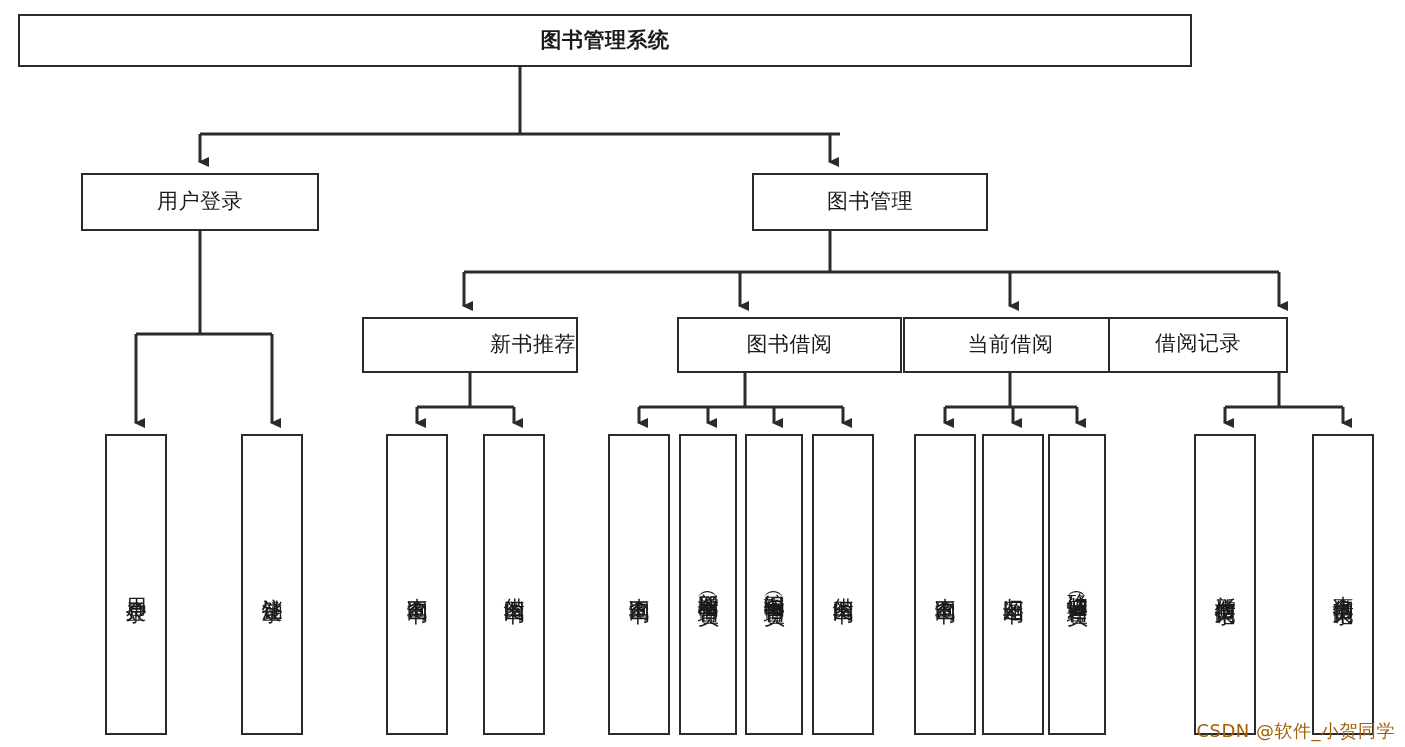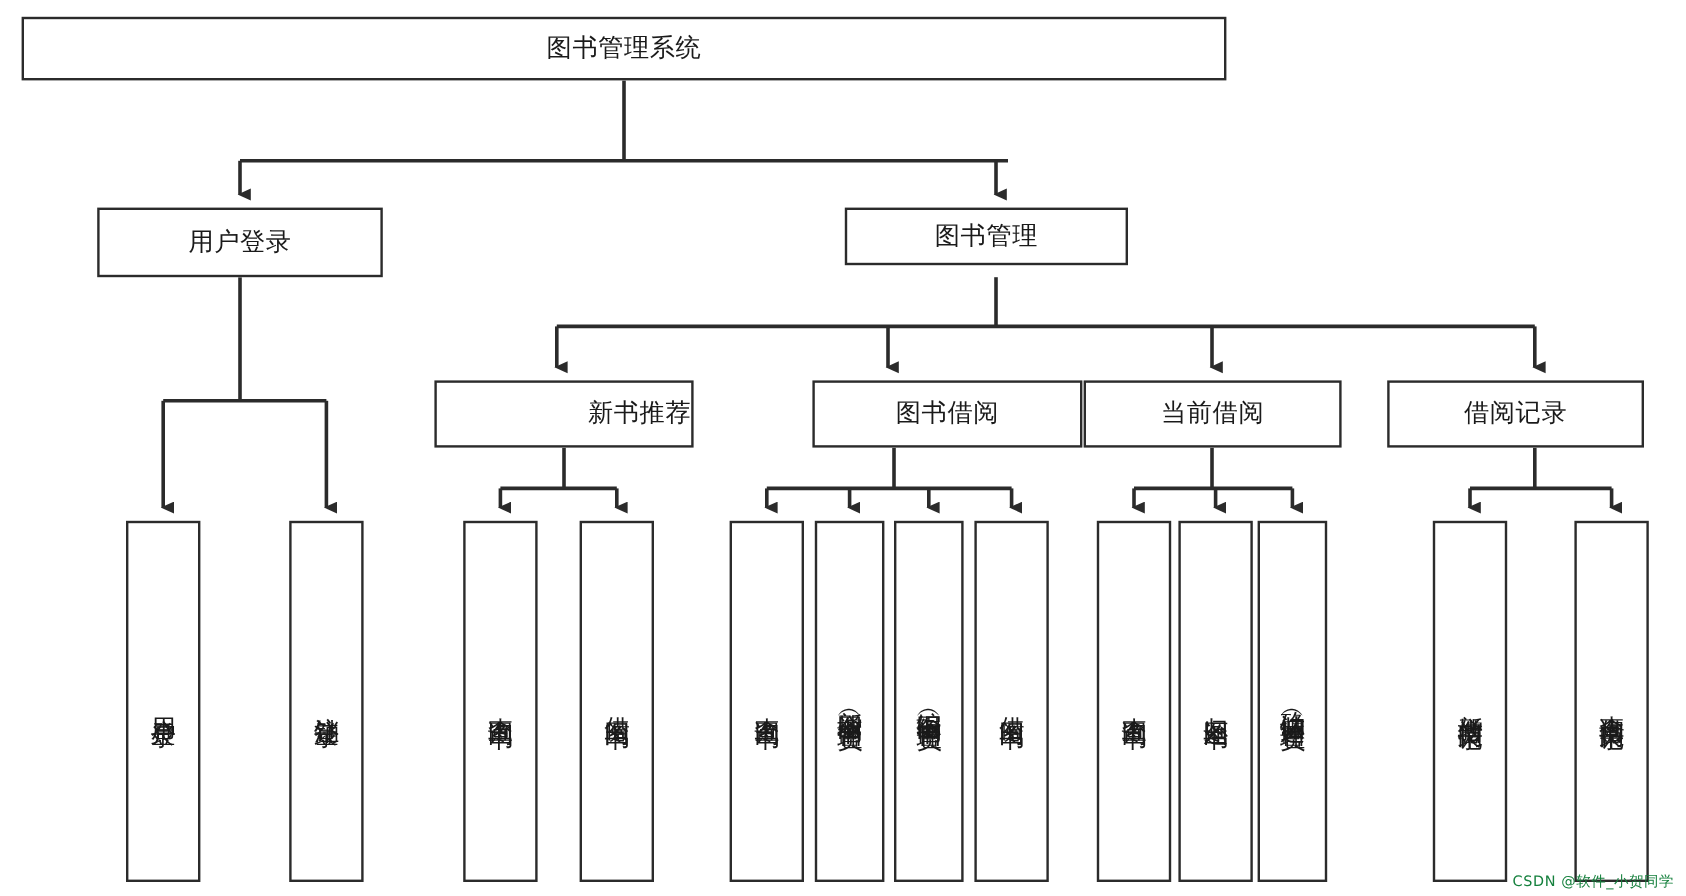--- a/index.html
+++ b/index.html
@@ -47,22 +47,22 @@
     font-size: 21px;
     line-height: 1.45;
     letter-spacing: 2px;
     white-space: nowrap;
     text-align: center;
   }
   .watermark {
     position: absolute;
     right: 10px;
     bottom: 4px;
-    font-size: 12px;
-    color: #15803d;
+    font-size: 18px;
+    color: #a16207;
     letter-spacing: 0.5px;
     white-space: nowrap;
   }
 </style>
 </head>
 <body>
 
 <div id="canvas">
 
   <svg class="wires" viewBox="0 0 1405 747" xmlns="http://www.w3.org/2000/svg">
@@ -108,41 +108,41 @@
       <path d="M1013,407 L1013,423" marker-end="url(#arrow)"></path>
       <path d="M1077,407 L1077,423" marker-end="url(#arrow)"></path>
 
       <path d="M1279,373 L1279,407"></path>
       <path d="M1225,407 L1343,407"></path>
       <path d="M1225,407 L1225,423" marker-end="url(#arrow)"></path>
       <path d="M1343,407 L1343,423" marker-end="url(#arrow)"></path>
     </g>
   </svg>
 
-  <div class="node node-h" id="n-root" style="left: 18px; top: 14px; width: 1004px; height: 53px;">
+  <div class="node node-h" id="n-root" style="left: 18px; top: 14px; width: 1174px; height: 53px; font-weight: bold;">
     <span class="label">图书管理系统</span>
   </div>
 
   <div class="node node-h" id="n-l2-0" style="left: 81px; top: 173px; width: 238px; height: 58px;">
     <span class="label">用户登录</span>
   </div>
-  <div class="node node-h" id="n-l2-1" style="left: 704px; top: 173px; width: 236px; height: 48px;">
+  <div class="node node-h" id="n-l2-1" style="left: 752px; top: 173px; width: 236px; height: 58px;">
     <span class="label">图书管理</span>
   </div>
 
   <div class="node node-h" id="n-l3-0" style="left: 362px; top: 317px; width: 216px; height: 56px; justify-content: flex-end;">
     <span class="label">新书推荐</span>
   </div>
   <div class="node node-h" id="n-l3-1" style="left: 633px; top: 317px; width: 225px; height: 56px; margin-left: 44px;">
     <span class="label">图书借阅</span>
   </div>
   <div class="node node-h" id="n-l3-2" style="left: 903px; top: 317px; width: 215px; height: 56px;">
     <span class="label">当前借阅</span>
   </div>
-  <div class="node node-h" id="n-l3-3" style="left: 1156px; top: 317px; width: 214px; height: 56px;">
+  <div class="node node-h" id="n-l3-3" style="left: 1108px; top: 317px; width: 180px; height: 56px; font-family: Liberation Mono, monospace;">
     <span class="label">借阅记录</span>
   </div>
 
   <div class="node node-v" id="n-lf-0" style="left: 105px; top: 434px; width: 62px; height: 301px;">
     <span class="label">用户登录</span>
   </div>
   <div class="node node-v" id="n-lf-1" style="left: 241px; top: 434px; width: 62px; height: 301px;">
     <span class="label">注销登录</span>
   </div>
   <div class="node node-v" id="n-lf-2" style="left: 386px; top: 434px; width: 62px; height: 301px;">

